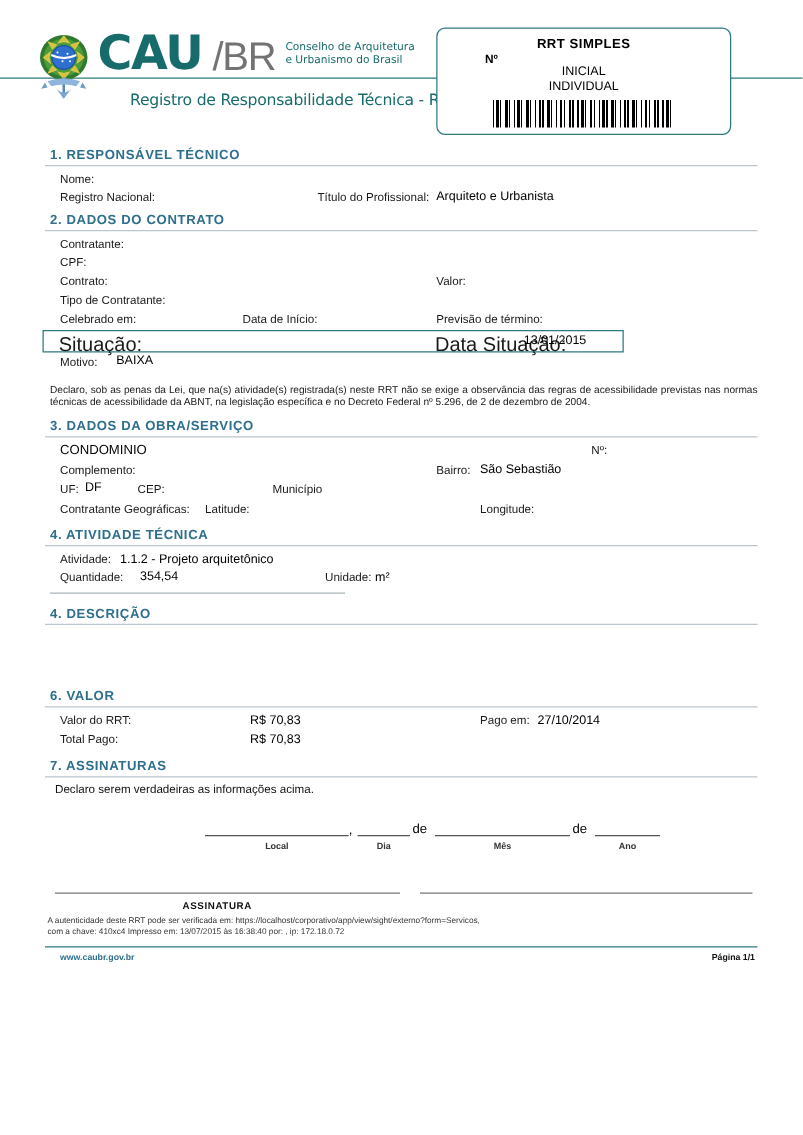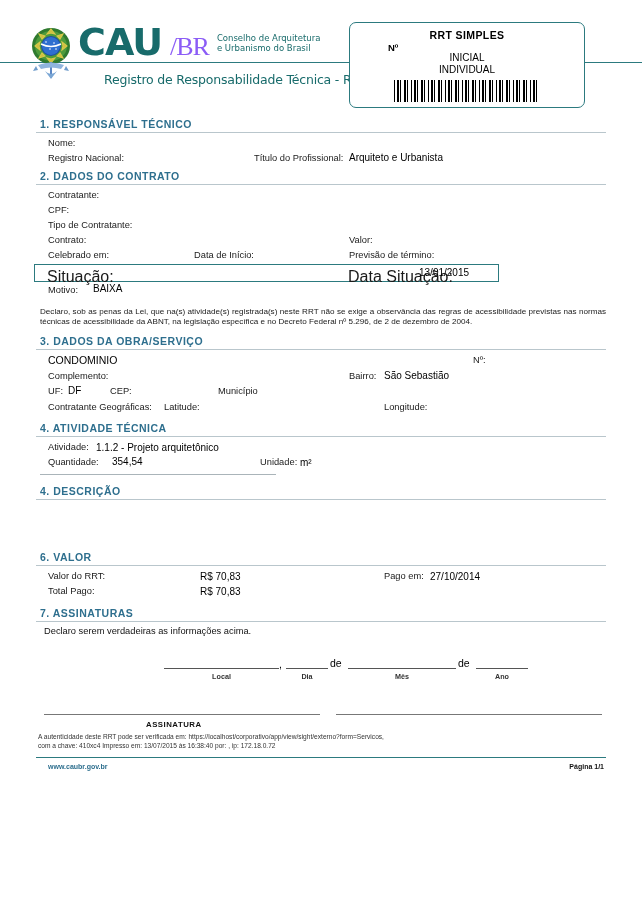--- a/index.html
+++ b/index.html
@@ -26,23 +26,23 @@
   .logo-block {
     position: absolute; left: 78px; top: 24px;
   }
   .logo-line { display: flex; align-items: flex-end; gap: 8px; }
   .cau {
     font-family: "DejaVu Sans", sans-serif;
     font-size: 38px; font-weight: 700; letter-spacing: -1px;
     color: #186b6b; line-height: 0.95;
   }
   .slashbr {
-    font-family: Liberation Serif, serif;
-    font-size: 26px; font-weight: 400; letter-spacing: -1px;
-    color: #8b5cf6; line-height: 0.95;
+    font-family: Liberation Sans, sans-serif;
+    font-size: 32px; font-weight: 400; letter-spacing: -1px;
+    color: #737373; line-height: 0.95;
   }
   .conselho {
     font-family: "DejaVu Sans", sans-serif;
     font-size: 8.5px; line-height: 1.25; color: #186b6b;
     padding-bottom: 6px; white-space: pre-line;
   }
   .subtitle {
     position: absolute; left: 104px; top: 72px;
     font-family: "DejaVu Sans", sans-serif;
     font-size: 12.5px; color: #186b6b; letter-spacing: -0.2px;
@@ -226,28 +226,28 @@
     <div class="sec-rule"></div>
     <div class="row">
       <span class="fld lbl" style="left:12px;top:2px;">Contratante:</span>
       <span class="fld val" style="left:80px;top:1px;"></span>
     </div>
     <div class="row">
       <span class="fld lbl" style="left:12px;top:2px;">CPF:</span>
       <span class="fld val" style="left:46px;top:1px;"></span>
     </div>
     <div class="row">
-      <span class="fld lbl" style="left:12px;top:2px;">Tipo de Contratante:</span>
-      <span class="fld val" style="left:112px;top:1px;"></span>
-    </div>
-    <div class="row">
       <span class="fld lbl" style="left:12px;top:2px;">Contrato:</span>
       <span class="fld val" style="left:66px;top:1px;"></span>
       <span class="fld lbl" style="left:313px;top:2px;">Valor:</span>
       <span class="fld val" style="left:348px;top:1px;"></span>
+    </div>
+    <div class="row">
+      <span class="fld lbl" style="left:12px;top:2px;">Tipo de Contratante:</span>
+      <span class="fld val" style="left:112px;top:1px;"></span>
     </div>
     <div class="row">
       <span class="fld lbl" style="left:12px;top:2px;">Celebrado em:</span>
       <span class="fld val" style="left:92px;top:1px;"></span>
       <span class="fld lbl" style="left:158px;top:2px;">Data de Início:</span>
       <span class="fld val" style="left:238px;top:1px;"></span>
       <span class="fld lbl" style="left:313px;top:2px;">Previsão de término:</span>
       <span class="fld val" style="left:412px;top:1px;"></span>
     </div>
 

